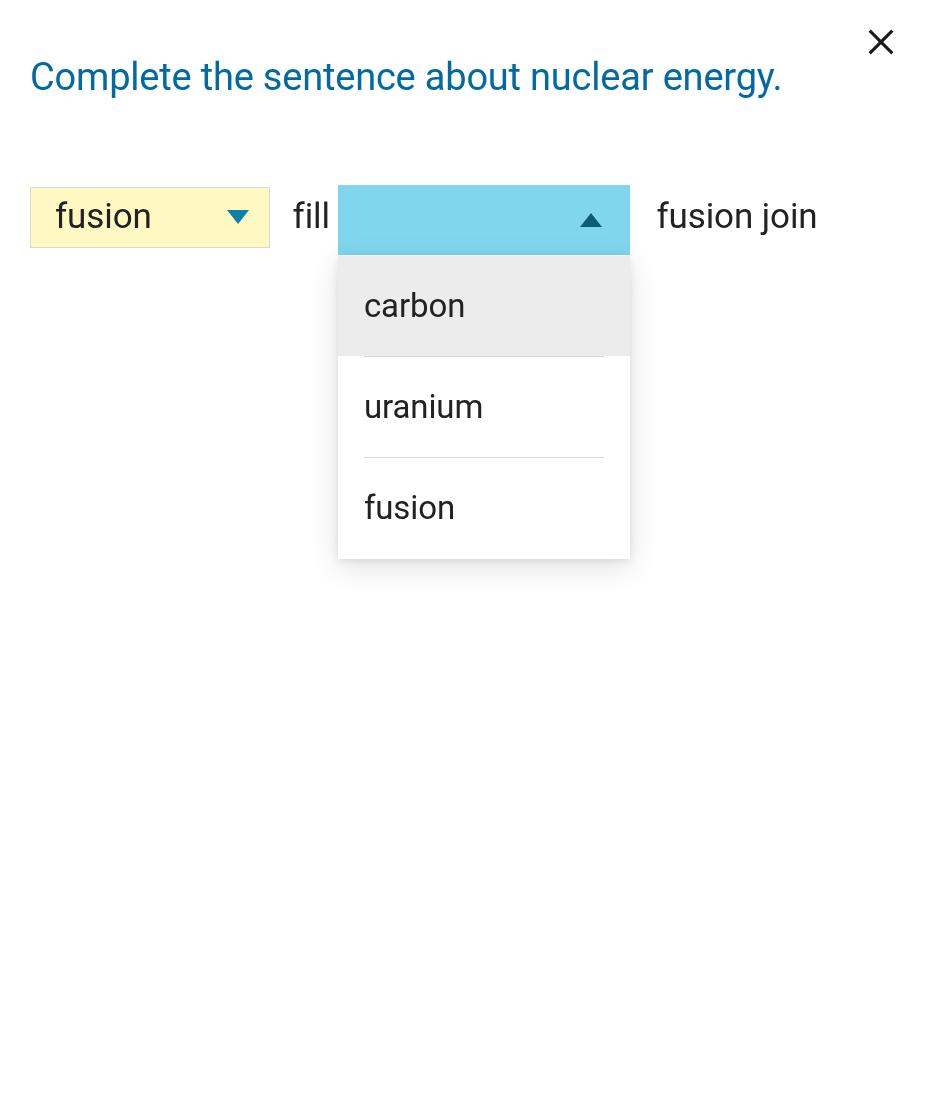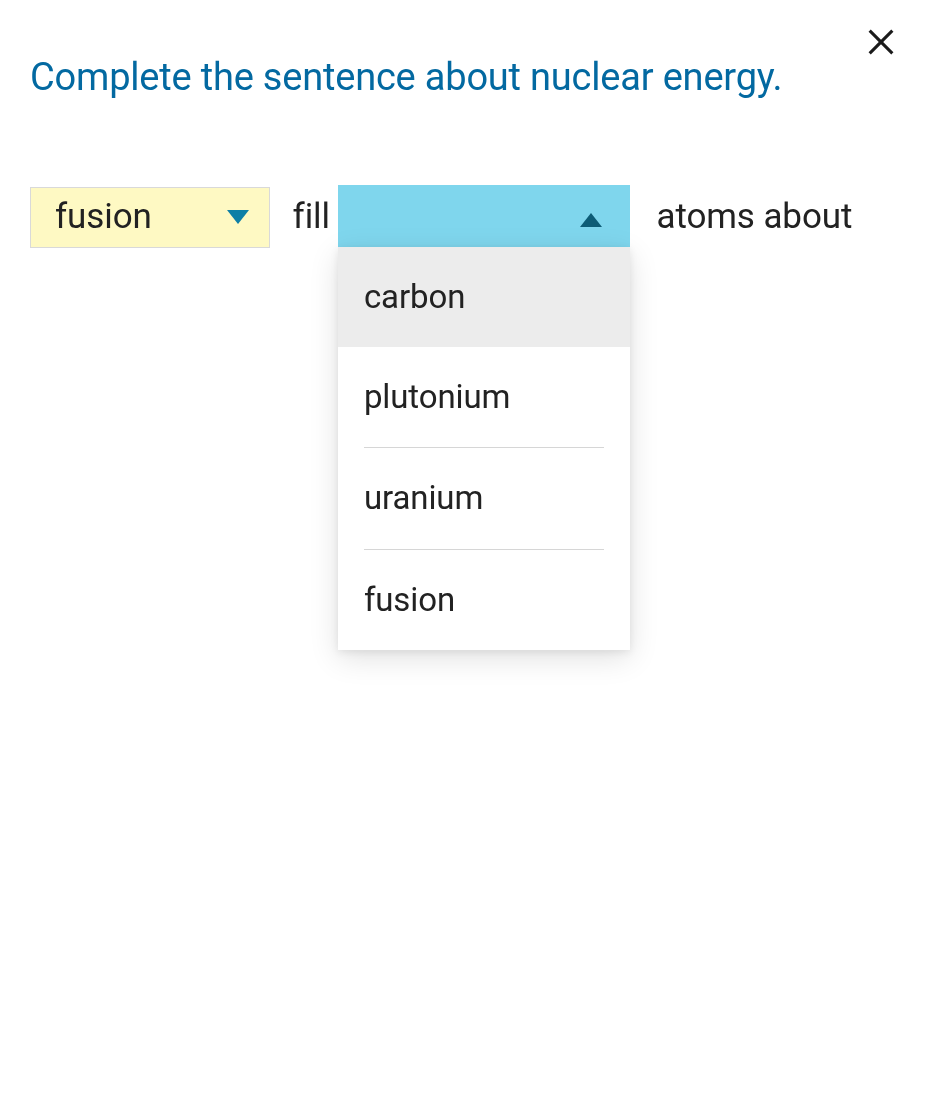--- a/index.html
+++ b/index.html
@@ -98,21 +98,21 @@
       height: 70px;
       width: 292px;
       padding: 0 28px 0 24px;
       cursor: pointer;
     }
     .dropdown-open .caret svg polygon {
       fill: #0d5c76;
     }
     .options-panel {
       position: absolute;
-      top: 70px;
+      top: 79px;
       left: 0;
       width: 292px;
       background: #ffffff;
       box-shadow: 0 8px 28px rgba(0,0,0,0.12), 0 2px 8px rgba(0,0,0,0.08);
       z-index: 10;
     }
     .option {
       font-size: 33px;
       color: #222;
       padding: 32px 26px;
@@ -160,25 +160,24 @@
     <div class="dropdown-open-wrap">
       <div class="dropdown-open">
         <span class="caret">
           <svg viewBox="0 0 22 14">
               <polygon points="0,14 22,14 11,0"></polygon>
             </svg>
         </span>
       </div>
       <div class="options-panel">
         <div class="option highlight">carbon</div>
-        <div class="option">plutonium</div>
         <div class="option-sep"></div>
         <div class="option">uranium</div>
         <div class="option-sep"></div>
         <div class="option">fusion</div>
       </div>
     </div>
 
-    <span class="sentence-text"> atoms about</span>
+    <span class="sentence-text"> fusion join</span>
   </div>
 
 
 </div>
 
 </body></html>

